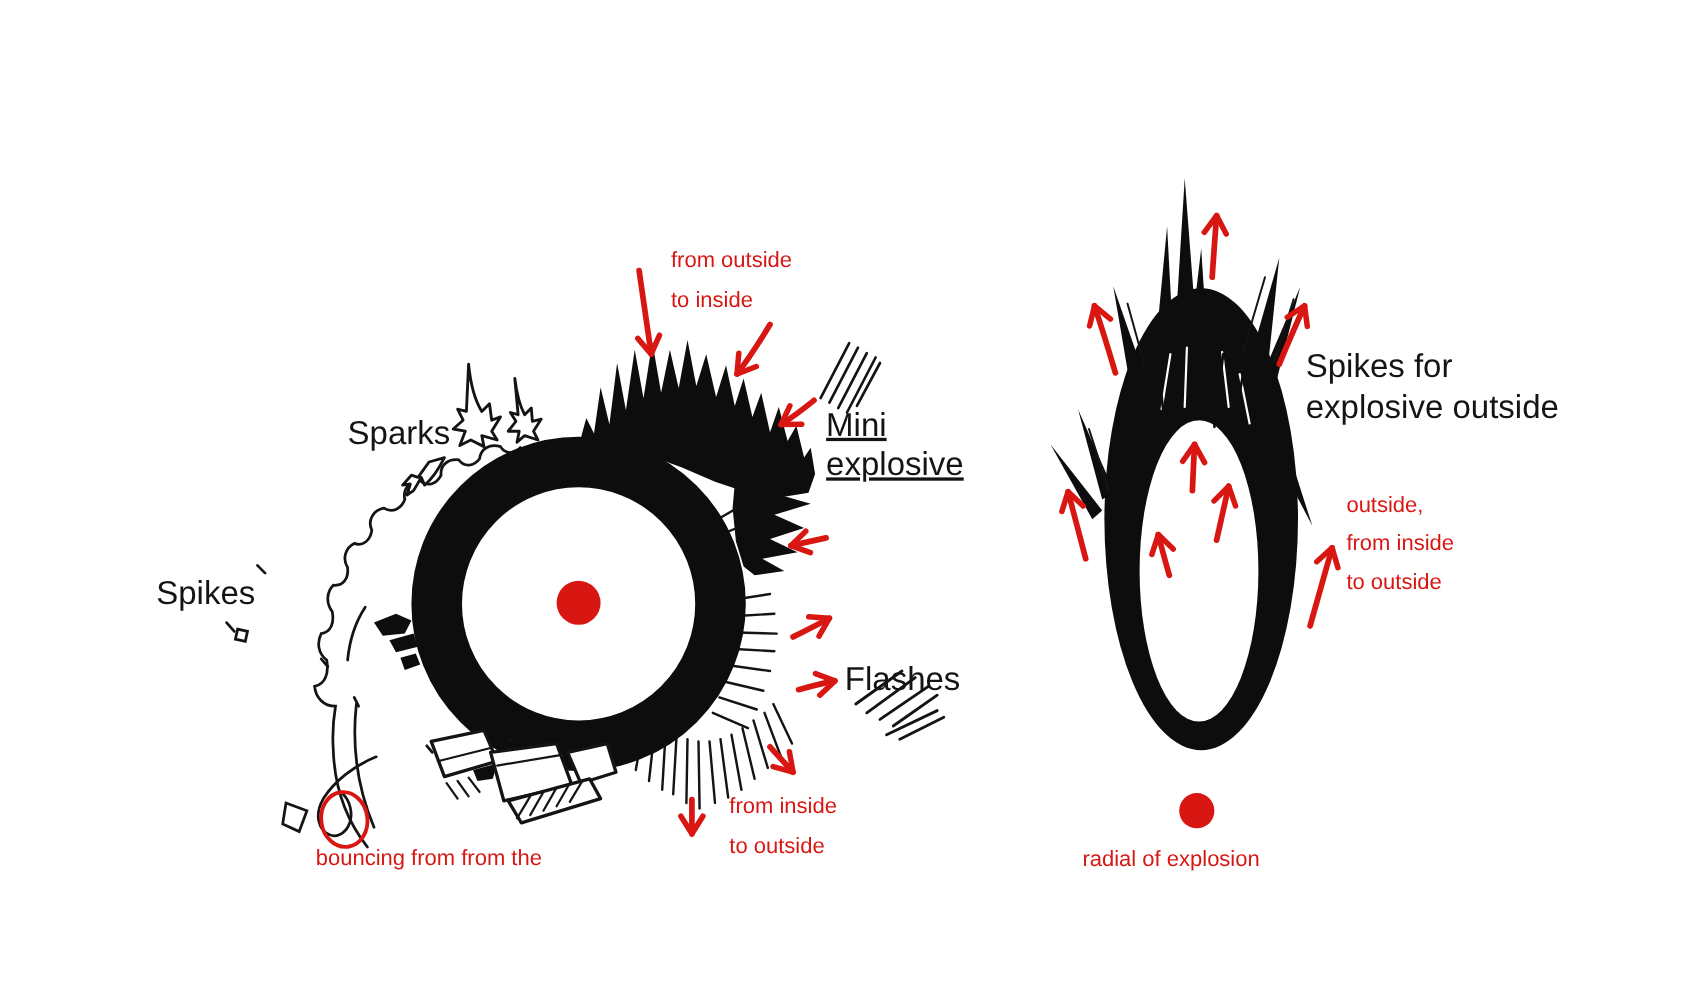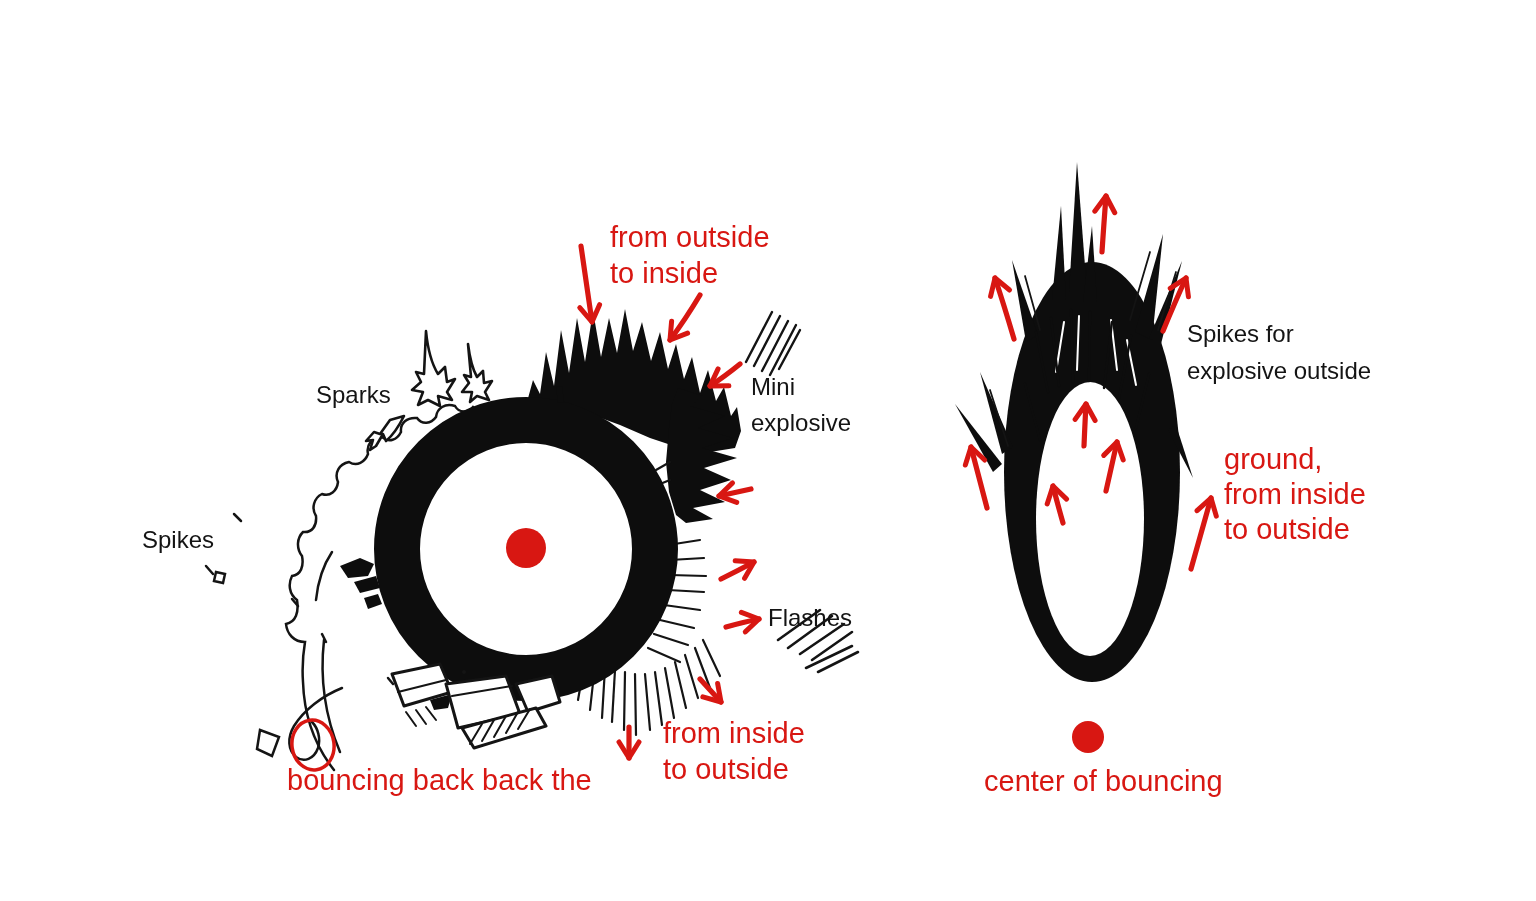--- a/index.html
+++ b/index.html
@@ -1,22 +1,22 @@
 <!DOCTYPE html>
 <html><head>
 <meta charset="utf-8">
 <style>
   html,body{margin:0;padding:0;background:#fff;}
   #stage{position:relative;width:1536px;height:901px;background:#ffffff;overflow:hidden;
          font-family:"Liberation Sans",sans-serif;}
   #art{position:absolute;left:0;top:0;width:1536px;height:901px;}
   .lbl{position:absolute;white-space:nowrap;}
   .lbl span{display:block;}
-  .black{color:#141414;font-size:24px;line-height:36px;}
-  .red{color:#d81712;font-size:29px;line-height:36px;}
+  .black{color:#141414;font-size:30px;line-height:36px;}
+  .red{color:#d81712;font-size:20px;line-height:36px;}
   .red.tight{line-height:35px;}
 </style>
 </head>
 <body>
 
 <div id="stage">
 
 <svg id="art" viewBox="0 0 1536 901">
   <defs>
     <marker id="ah" markerUnits="userSpaceOnUse" markerWidth="30" markerHeight="30" refX="19" refY="13" orient="auto">
@@ -214,51 +214,51 @@
 </svg>
 
   <div class="lbl black" style="left:316px;top:377px;text-align:right;">
     <span>Sparks</span>
   </div>
 
   <div class="lbl black" style="left:142px;top:522px;">
     <span>Spikes</span>
   </div>
 
-  <div class="lbl black" style="left:751px;top:369px;">
+  <div class="lbl black" style="left:751px;top:369px;text-decoration:underline;">
     <span>Mini</span>
     <span>explosive</span>
   </div>
 
   <div class="lbl black" style="left:768px;top:600px;">
     <span>Flashes</span>
   </div>
 
   <div class="lbl red" style="left:610px;top:219px;">
     <span>from outside</span>
     <span>to inside</span>
   </div>
 
   <div class="lbl red" style="left:663px;top:715px;">
     <span>from inside</span>
     <span>to outside</span>
   </div>
 
   <div class="lbl red" style="left:287px;top:762px;">
-    <span>bouncing back back the</span>
+    <span>bouncing from from the</span>
   </div>
 
   <div class="lbl black" style="left:1187px;top:315px;line-height:37px;">
     <span>Spikes for</span>
     <span>explosive outside</span>
   </div>
 
   <div class="lbl red tight" style="left:1224px;top:442px;">
-    <span>ground,</span>
+    <span>outside,</span>
     <span>from inside</span>
     <span>to outside</span>
   </div>
 
   <div class="lbl red" style="left:984px;top:763px;">
-    <span>center of bouncing</span>
+    <span>radial of explosion</span>
   </div>
 
 </div>
 
 </body></html>

